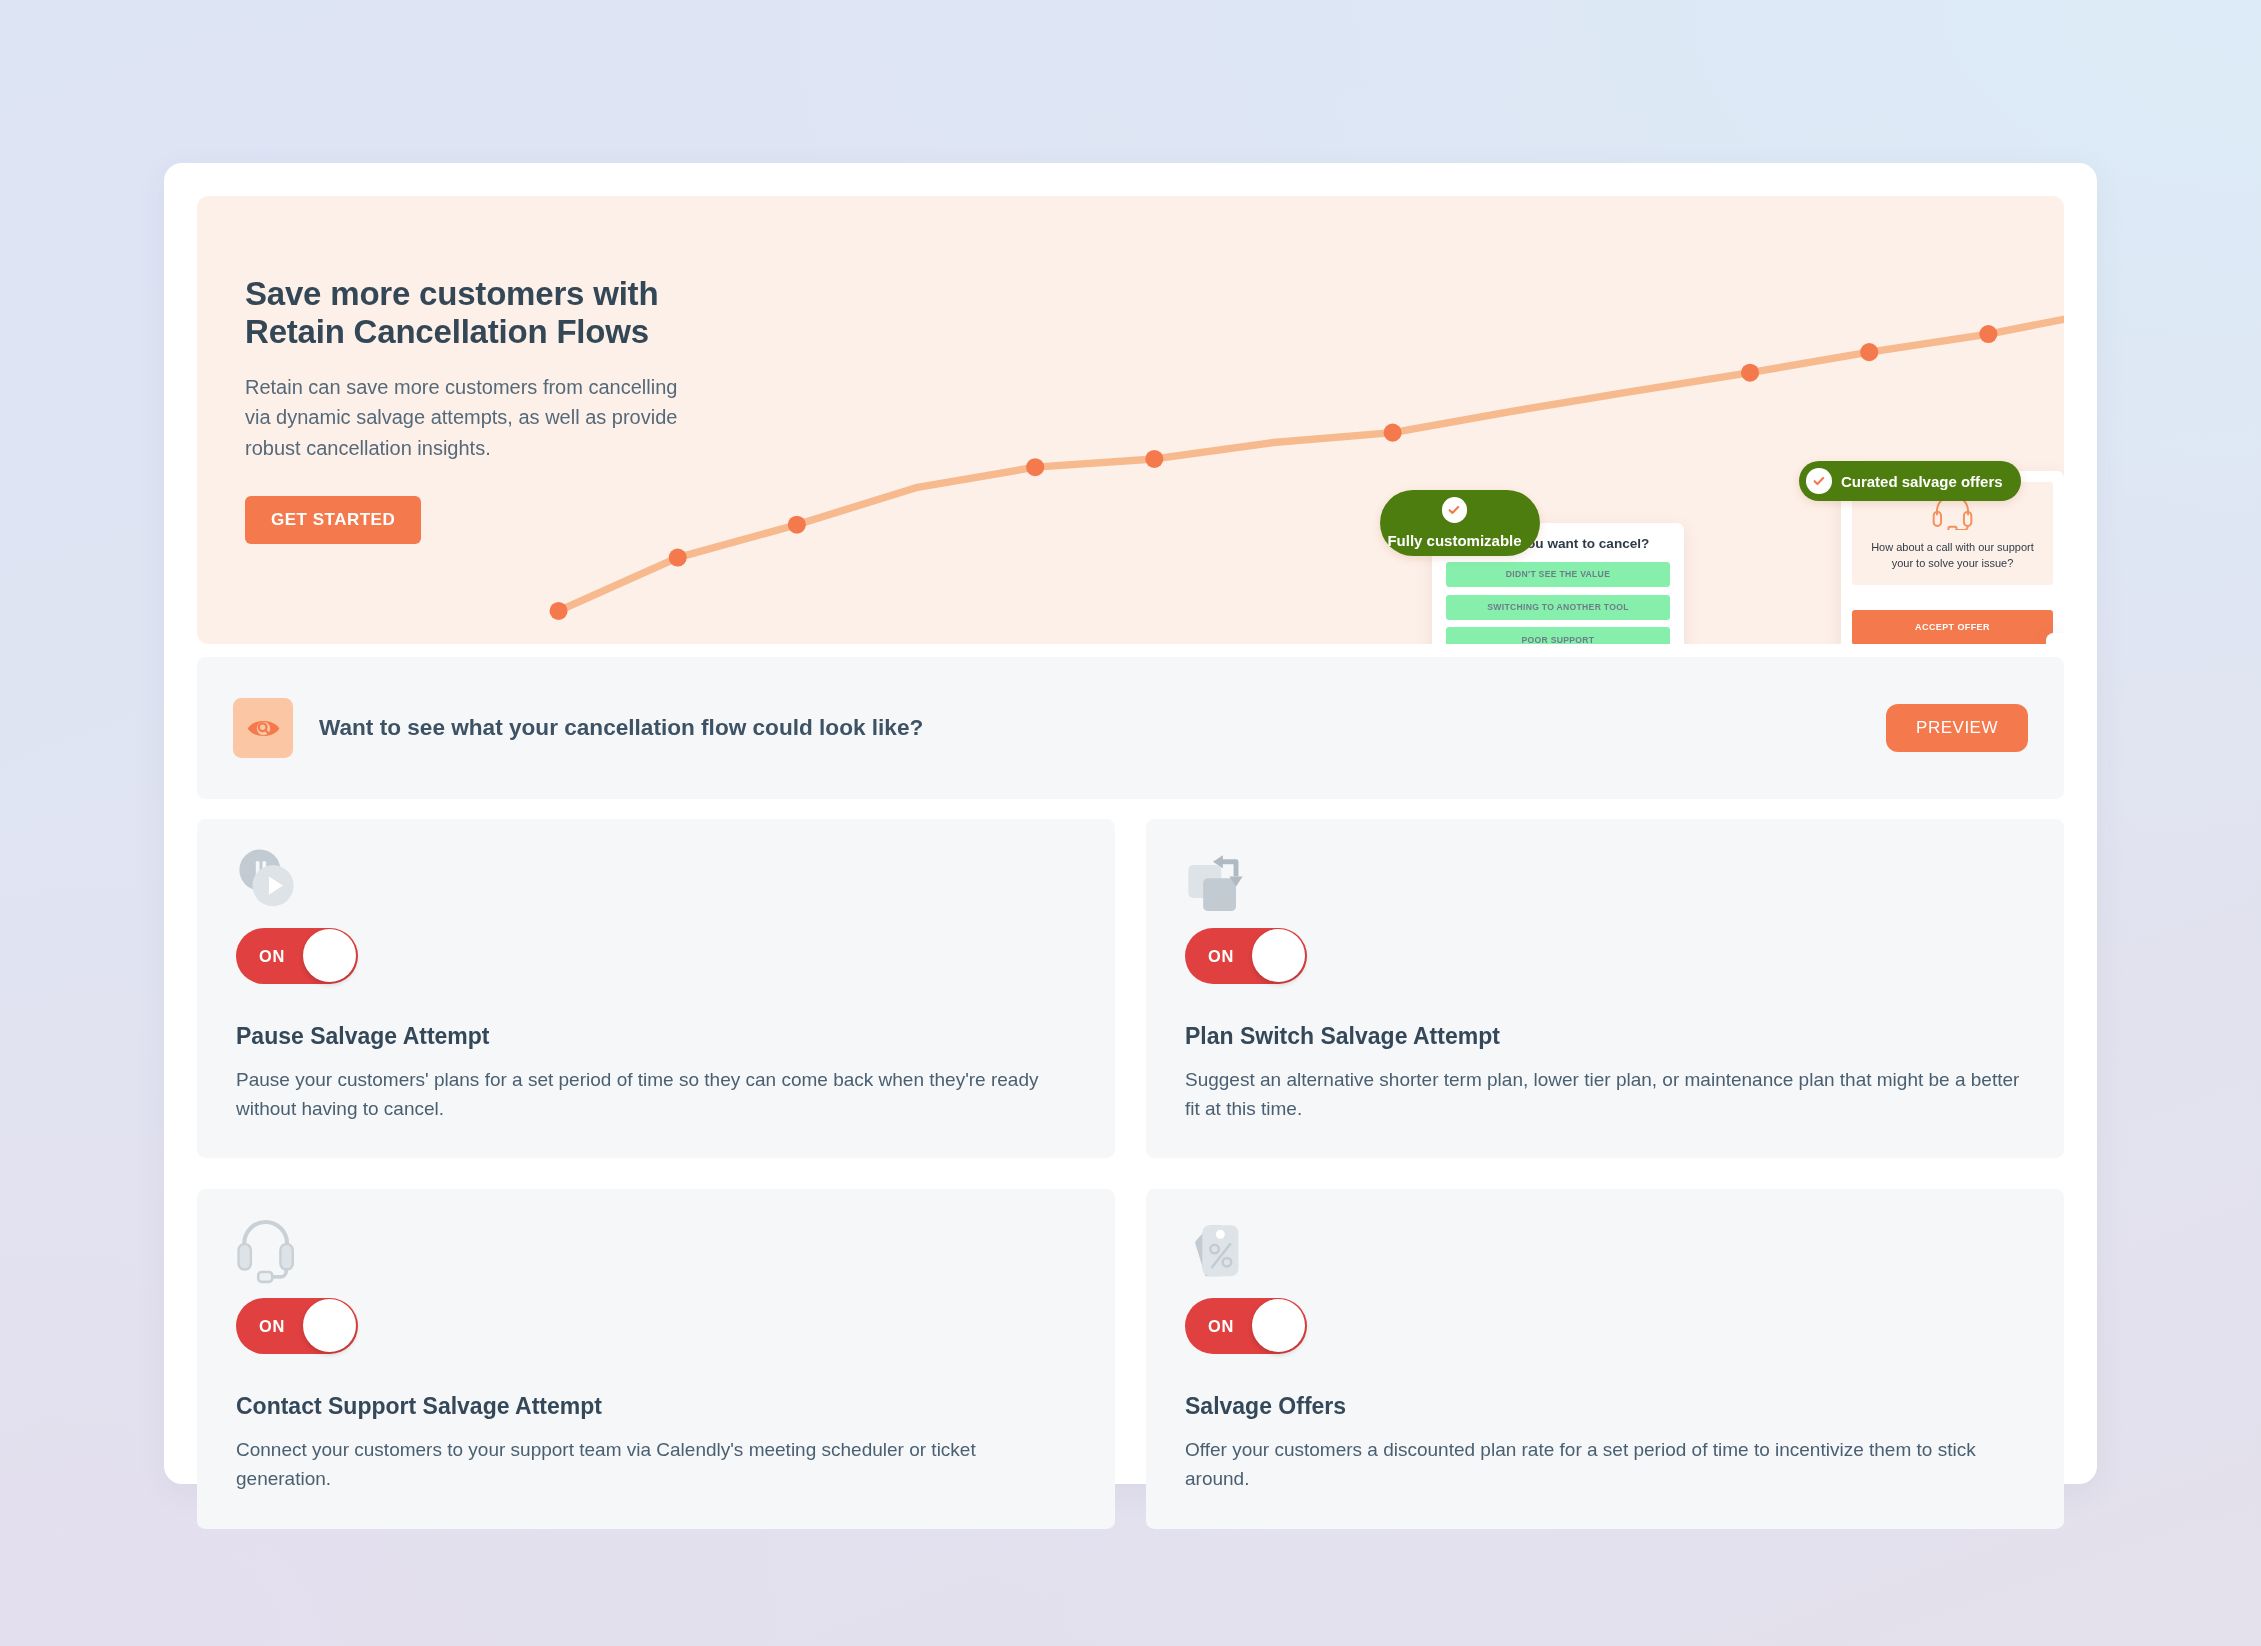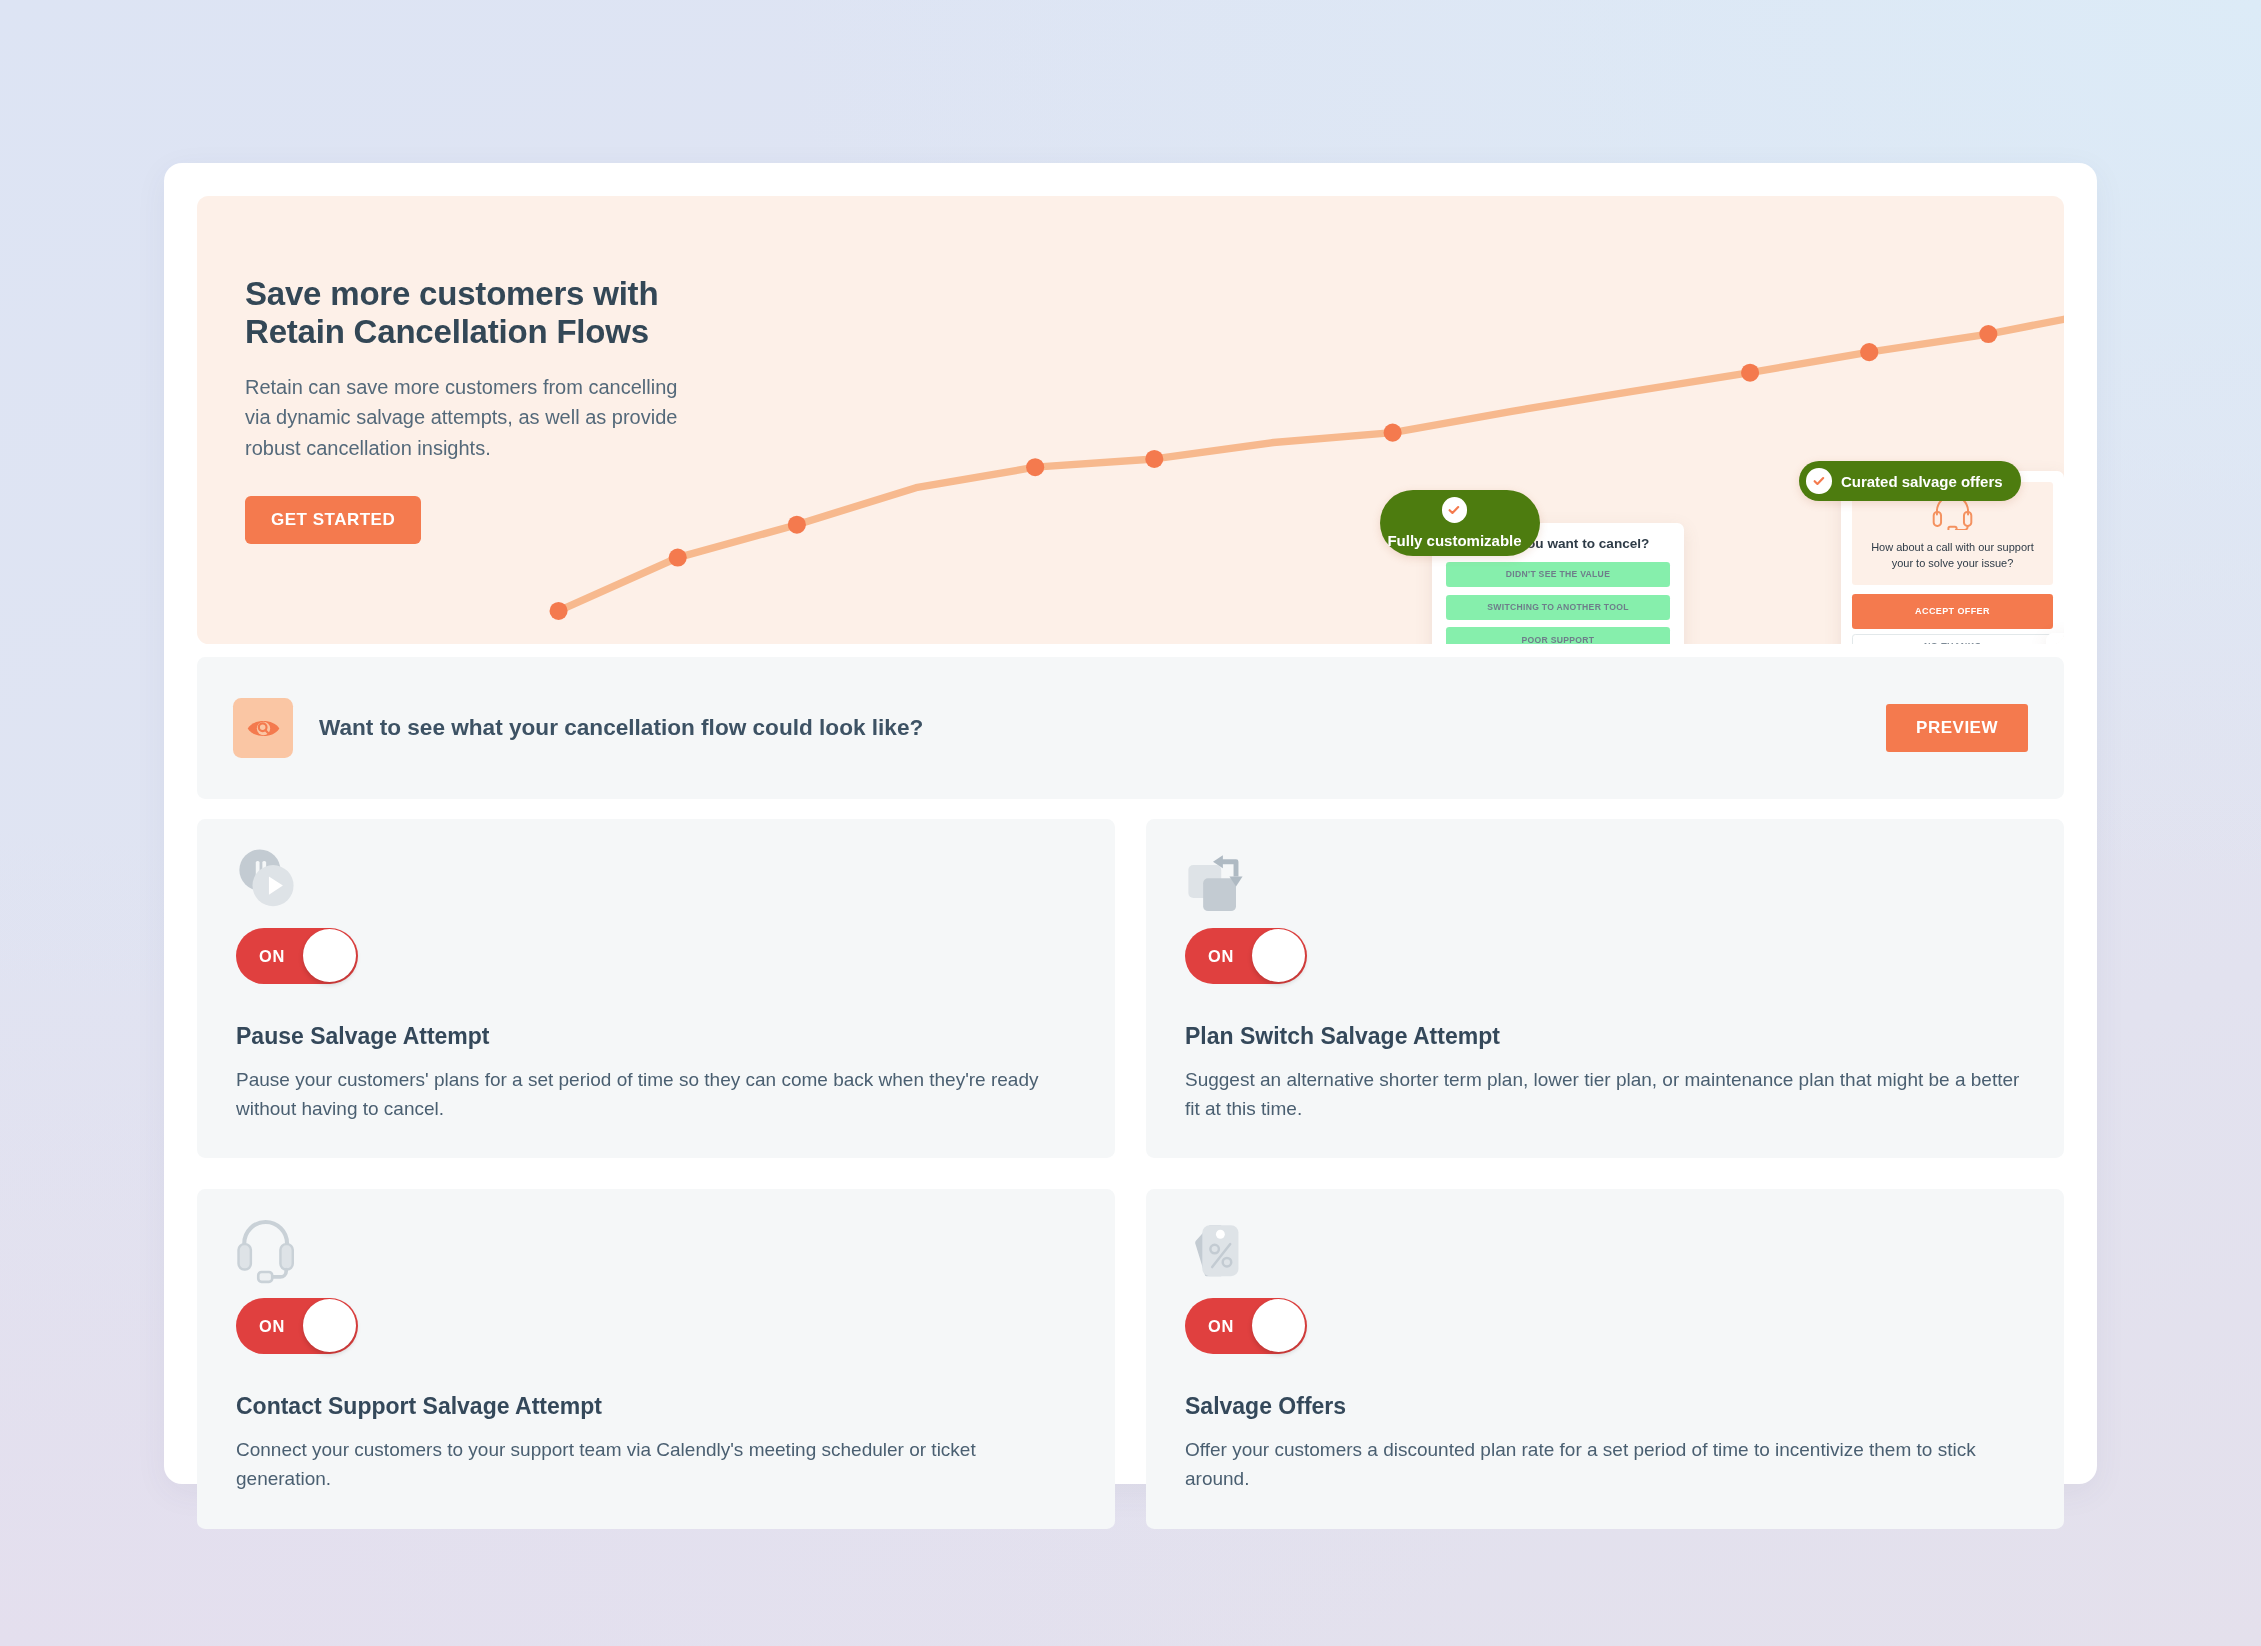--- a/index.html
+++ b/index.html
@@ -104,21 +104,21 @@
   }
   .offer-inner {
     background: #FDF0E8; border-radius: 3.3px;
     padding: 12.3px 11.5px 13px; text-align: center;
   }
   .offer-text {
     margin-top: 7.4px; font-size: 11px; line-height: 1.42;
     color: #2E3B47; font-weight: 500;
   }
   .btn-accept {
-    margin-top: 9px; background: #F47A4E; color: #fff;
+    margin-top: 25px; background: #F47A4E; color: #fff;
     height: 35px; border-radius: 3.3px; border: none; width: 100%;
     display: flex; align-items: center; justify-content: center;
     font-size: 9px; font-weight: 700; letter-spacing: 0.4px;
     font-family: "Liberation Sans", sans-serif; cursor: pointer;
   }
   .btn-nothanks {
     margin-top: 5.8px; background: #fff; color: #7A8894;
     height: 23px; border-radius: 3.3px; border: 0.8px solid #E2E8EA; width: 100%;
     display: flex; align-items: center; justify-content: center;
     font-size: 9px; font-weight: 700; letter-spacing: 0.4px;
@@ -143,22 +143,22 @@
     display: flex; align-items: center; padding: 0 36px; gap: 26px;
   }
   .eye-badge {
     width: 60px; height: 60px; border-radius: 8.2px; background: #FAC6A4;
     display: flex; align-items: center; justify-content: center; flex: 0 0 auto;
   }
   .preview-q {
     font-size: 22.6px; font-weight: 600; color: #3D5264; flex: 1 1 auto;
   }
   .btn-preview {
-    background: #F47A4E; color: #fff; border: none; border-radius: 3px;
-    padding: 14px 30px; font-size: 17px; font-weight: 700; letter-spacing: 0.5px;
+    background: #F47A4E; color: #fff; border: none; border-radius: 12px;
+    padding: 14px 30px; font-size: 17px; font-weight: 400; letter-spacing: 0.5px;
     font-family: "Liberation Sans", sans-serif; cursor: pointer;
   }
 
   
   .grid {
     margin-top: 20px;
     display: grid; grid-template-columns: 1fr 1fr; gap: 31px;
   }
   .feature-card {
     background: #F5F7F8; border-radius: 8.2px;

